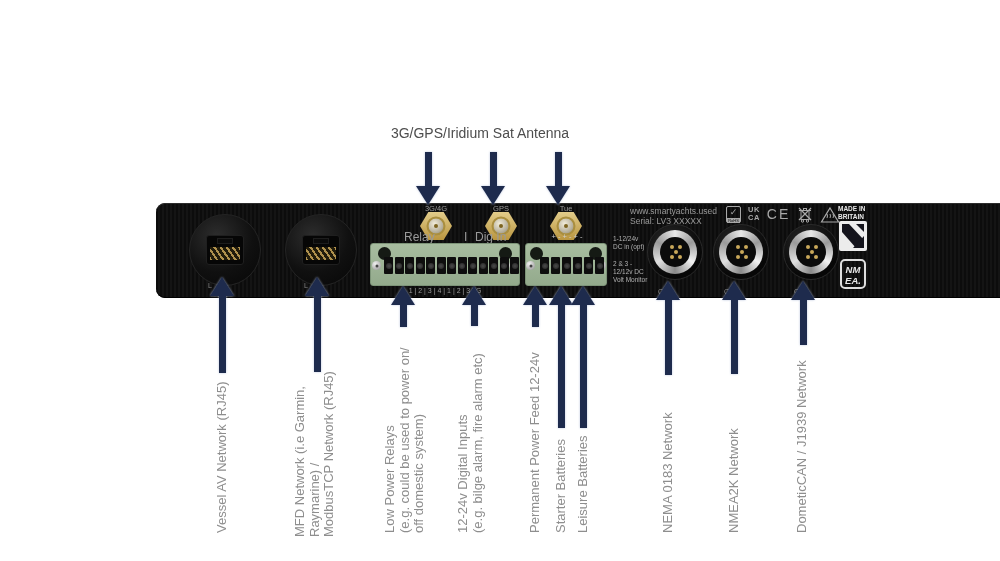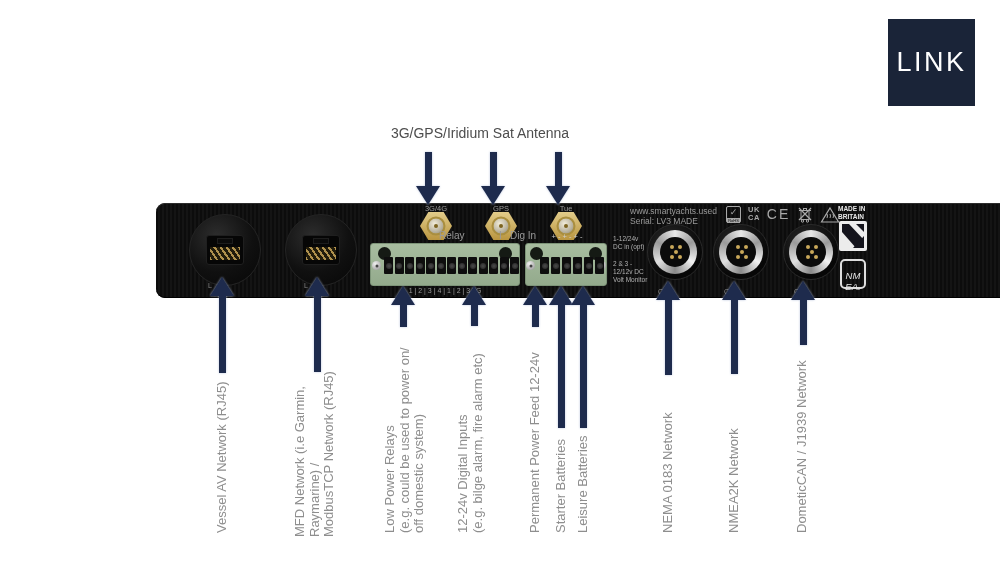--- a/index.html
+++ b/index.html
@@ -58,21 +58,21 @@
   .tblock .hole { position:absolute; width:13px; height:13px; border-radius:50%; background:#151a14; }
   .tblock .screw { position:absolute; width:9px; height:9px; border-radius:50%;
     background:radial-gradient(circle at 35% 30%,#f0f0f0,#8f8f8f); }
   .tblock .screw:after { content:""; position:absolute; left:50%; top:50%; transform:translate(-50%,-50%);
     width:3px; height:3px; border-radius:50%; background:#444; }
   .pinrow { position:absolute; display:flex; gap:1.5px; }
   .pinrow .tpin { width:9px; height:17px; background:#0e0e0e; border-radius:1px; position:relative; }
   .pinrow .tpin:after { content:""; position:absolute; left:50%; top:50%; transform:translate(-50%,-50%);
     width:6px; height:6px; border-radius:50%; background:radial-gradient(#4a4a4a,#222); }
 
-  .micro { position:absolute; font-size:10px; color:#9a9a9a; white-space:nowrap;margin-left:35px; }
+  .micro { position:absolute; font-size:12px; color:#9a9a9a; white-space:nowrap; }
   .tiny  { position:absolute; font-size:6.5px; line-height:8px; color:#b0b0b0; white-space:nowrap; }
 
   .m12 { position:absolute; width:56px; height:56px; border-radius:50%;
     background:radial-gradient(circle at 40% 32%,#2a2a2a,#070707 70%); border:1px solid #2a2a2a; }
   .m12 .ring { position:absolute; left:50%; top:50%; transform:translate(-50%,-50%);
     width:44px; height:44px; border-radius:50%;
     background:conic-gradient(#e8e8e8,#9a9a9a,#f2f2f2,#8a8a8a,#e0e0e0,#9a9a9a,#e8e8e8); }
   .m12 .face { position:absolute; left:50%; top:50%; transform:translate(-50%,-50%);
     width:30px; height:30px; border-radius:50%; background:#0b0b0b; }
   .m12 .dot { position:absolute; width:4px; height:4px; border-radius:50%; background:#c9a85a; }
@@ -82,32 +82,29 @@
   .certs { position:absolute; display:flex; align-items:flex-start; gap:7px; color:#a8a8a8; }
   .rohs-box { width:15px; height:17px; border:1px solid #a8a8a8; border-radius:2px; text-align:center; }
   .rohs-box .chk { font-size:9px; line-height:11px; display:block; }
   .rohs-box .rtx { font-size:4px; line-height:5px; display:block; background:#a8a8a8; color:#111; }
   .ukca { font-size:7.5px; font-weight:bold; line-height:8px; letter-spacing:.5px; }
   .ce { font-size:14px; letter-spacing:2px; font-weight:400; line-height:17px; }
 
   .madein-text { position:absolute; font-size:6.5px; line-height:7.5px; font-weight:bold; color:#e8e8e8; }
   .flagbox { position:absolute; width:28px; height:30px; background:#ececec; border-radius:2px; }
   .nmea-box { position:absolute; width:26px; height:30px; border:2px solid #dedede; border-radius:5px;
-    color:#e8e8e8; font-weight:normal; font-style:italic; font-size:9.5px; line-height:11px; text-align:center;
-    padding-top:9px; }
+    color:#e8e8e8; font-weight:bold; font-style:italic; font-size:9.5px; line-height:11px; text-align:center;
+    padding-top:3px; }
 </style>
 </head>
 <body>
 
 <div class="canvas">
 
 
-  <div class="link-logo">
-    <span>LINK</span>
-  </div>
 
   <div class="top-annot-label">3G/GPS/Iridium Sat Antenna</div>
   <div class="arrow down" style="left:416px; top:152px; height:53px;">
       <div class="shaft"></div>
       <div class="head"></div>
     </div>
   <div class="arrow down" style="left:481px; top:152px; height:53px;">
       <div class="shaft"></div>
       <div class="head"></div>
     </div>
@@ -197,21 +194,21 @@
       <span>1-12/24v</span><br>
       <span>DC in (opt)</span>
     </div>
     <div class="tiny" style="left:457px; top:57px;">
       <span>2 &amp; 3 -</span><br>
       <span>12/12v DC</span><br>
       <span>Volt Monitor</span>
     </div>
 
     <div class="serialtext" style="left:474px; top:3px;">www.smartyachts.used</div>
-    <div class="serialtext" style="left:474px; top:13px;">Serial: LV3 MADE</div>
+    <div class="serialtext" style="left:474px; top:13px;">Serial: LV3 XXXXX</div>
 
     <div class="certs" style="left:570px; top:3px;">
       <div class="rohs-box">
         <span class="chk">✓</span>
         <span class="rtx">RoHS</span>
       </div>
       <div class="ukca">
         <span>UK</span><br>
         <span>CA</span>
       </div>

